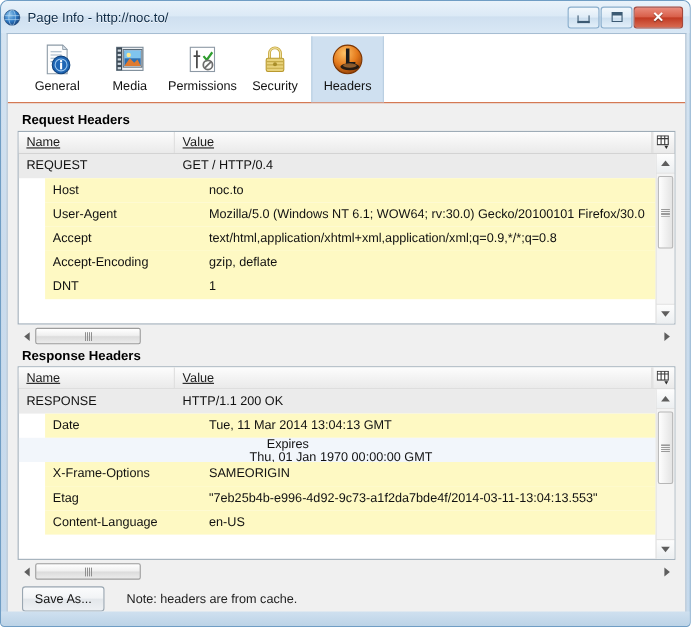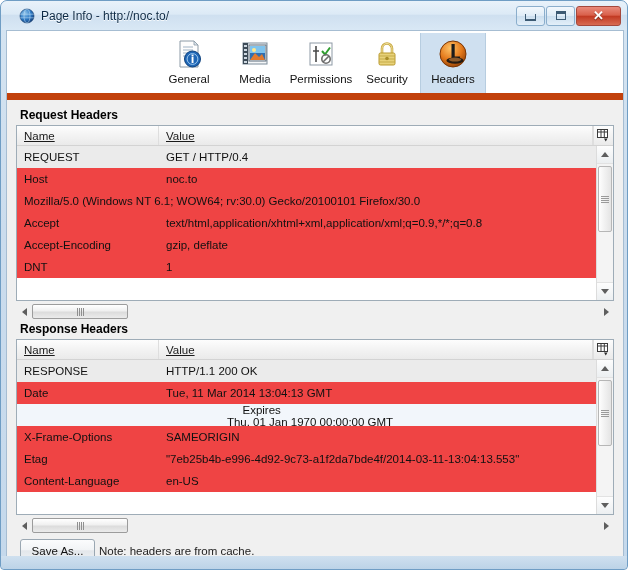--- a/index.html
+++ b/index.html
@@ -24,21 +24,21 @@
     padding: 0;
   }
 
   
   #titlebar {
     position: relative;
     height: 29px;
     box-sizing: border-box;
     display: flex;
     align-items: center;
-    padding: 0 6px 0 18px;
+    padding: 0 6px 0 2px;
     background: linear-gradient(to bottom, #e9f2fa 0%, #dceaf6 45%, #cfe0f0 50%, #d9e8f5 100%);
     border-radius: 6px 6px 0 0;
   }
   #titlebar .title-left {
     display: flex;
     align-items: center;
     gap: 6px;
     flex: 1;
     min-width: 0;
   }
@@ -114,23 +114,22 @@
     border-bottom: none;
     overflow: hidden;
   }
 
   
   #tabstrip {
     display: flex;
     align-items: flex-end;
     height: 62px;
     background: #ffffff;
-    border-bottom: 7px solid #c2410c;
+    border-bottom: 1px solid #c2410c;
     padding-left: 12px;
-    justify-content: center;
   }
   .tab {
     width: 66px;
     height: 60px;
     display: flex;
     flex-direction: column;
     align-items: center;
     justify-content: flex-start;
     padding-top: 5px;
     box-sizing: border-box;
@@ -217,21 +216,21 @@
   }
   .grid-row {
     display: flex;
     height: 22px;
     align-items: center;
     box-sizing: border-box;
     font-size: 11.5px;
     color: #111111;
     white-space: nowrap;
   }
-  .grid-row.odd   { background: #ef4444; }
+  .grid-row.odd   { background: #fef9c3; margin-left: 24px; }
   .grid-row.alt   { background: #f2f6fb; flex-direction: column; }
   .grid-row.first { background: #ebebeb; }
   .grid-row .cell-name {
     width: 142px;
     flex: none;
     padding-left: 7px;
     box-sizing: border-box;
     overflow: hidden;
   }
   .grid-row .cell-value {
@@ -330,21 +329,21 @@
   .hs-grip {
     width: 7px;
     height: 8px;
     background: repeating-linear-gradient(to right, #8f8f8f 0 1px, transparent 1px 2px);
   }
 
   
   #footer {
     display: flex;
     align-items: center;
-    gap: 4px;
+    gap: 20px;
     margin-top: 5px;
     padding-left: 4px;
   }
   .std-button {
     min-width: 75px;
     height: 23px;
     padding: 0 10px;
     font-size: 11.5px;
     color: #111111;
     border: 1px solid #9aa7b2;
@@ -521,20 +520,21 @@
           <div class="grid-body">
             <div class="grid-row first">
               <div class="cell-name">REQUEST</div>
               <div class="cell-value">GET / HTTP/0.4</div>
             </div>
             <div class="grid-row odd">
               <div class="cell-name">Host</div>
               <div class="cell-value">noc.to</div>
             </div>
             <div class="grid-row odd">
+              <div class="cell-name">User-Agent</div>
               <div class="cell-value">Mozilla/5.0 (Windows NT 6.1; WOW64; rv:30.0) Gecko/20100101 Firefox/30.0</div>
             </div>
             <div class="grid-row odd">
               <div class="cell-name">Accept</div>
               <div class="cell-value">text/html,application/xhtml+xml,application/xml;q=0.9,*/*;q=0.8</div>
             </div>
             <div class="grid-row odd">
               <div class="cell-name">Accept-Encoding</div>
               <div class="cell-value">gzip, deflate</div>
             </div>

